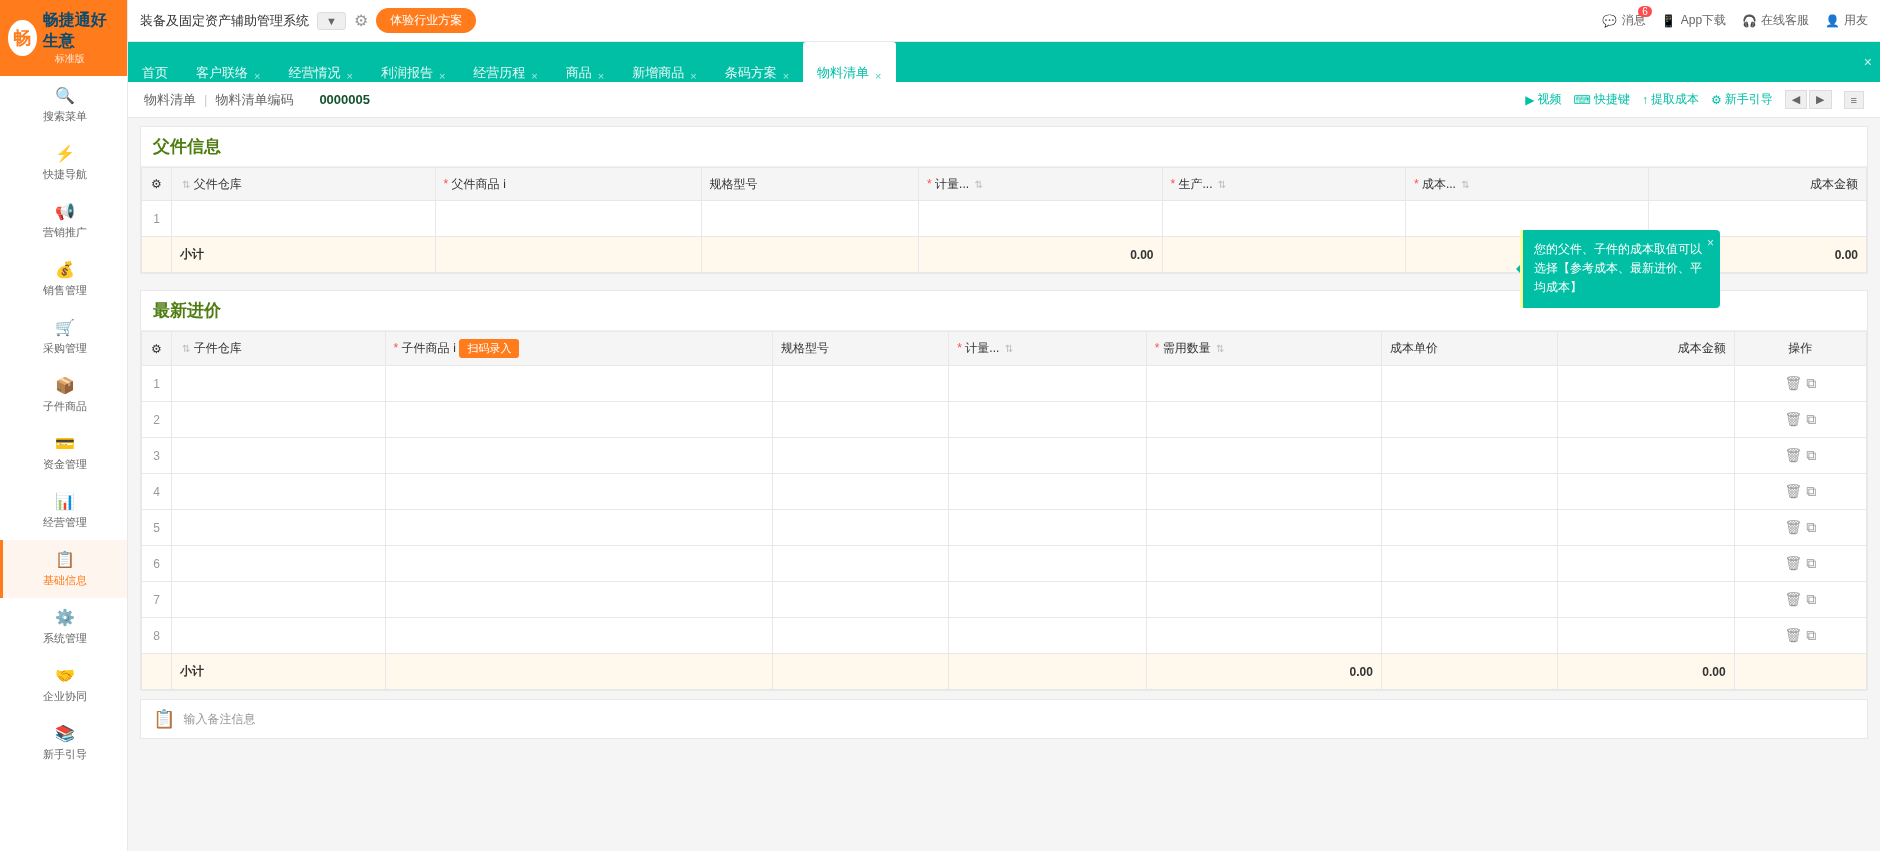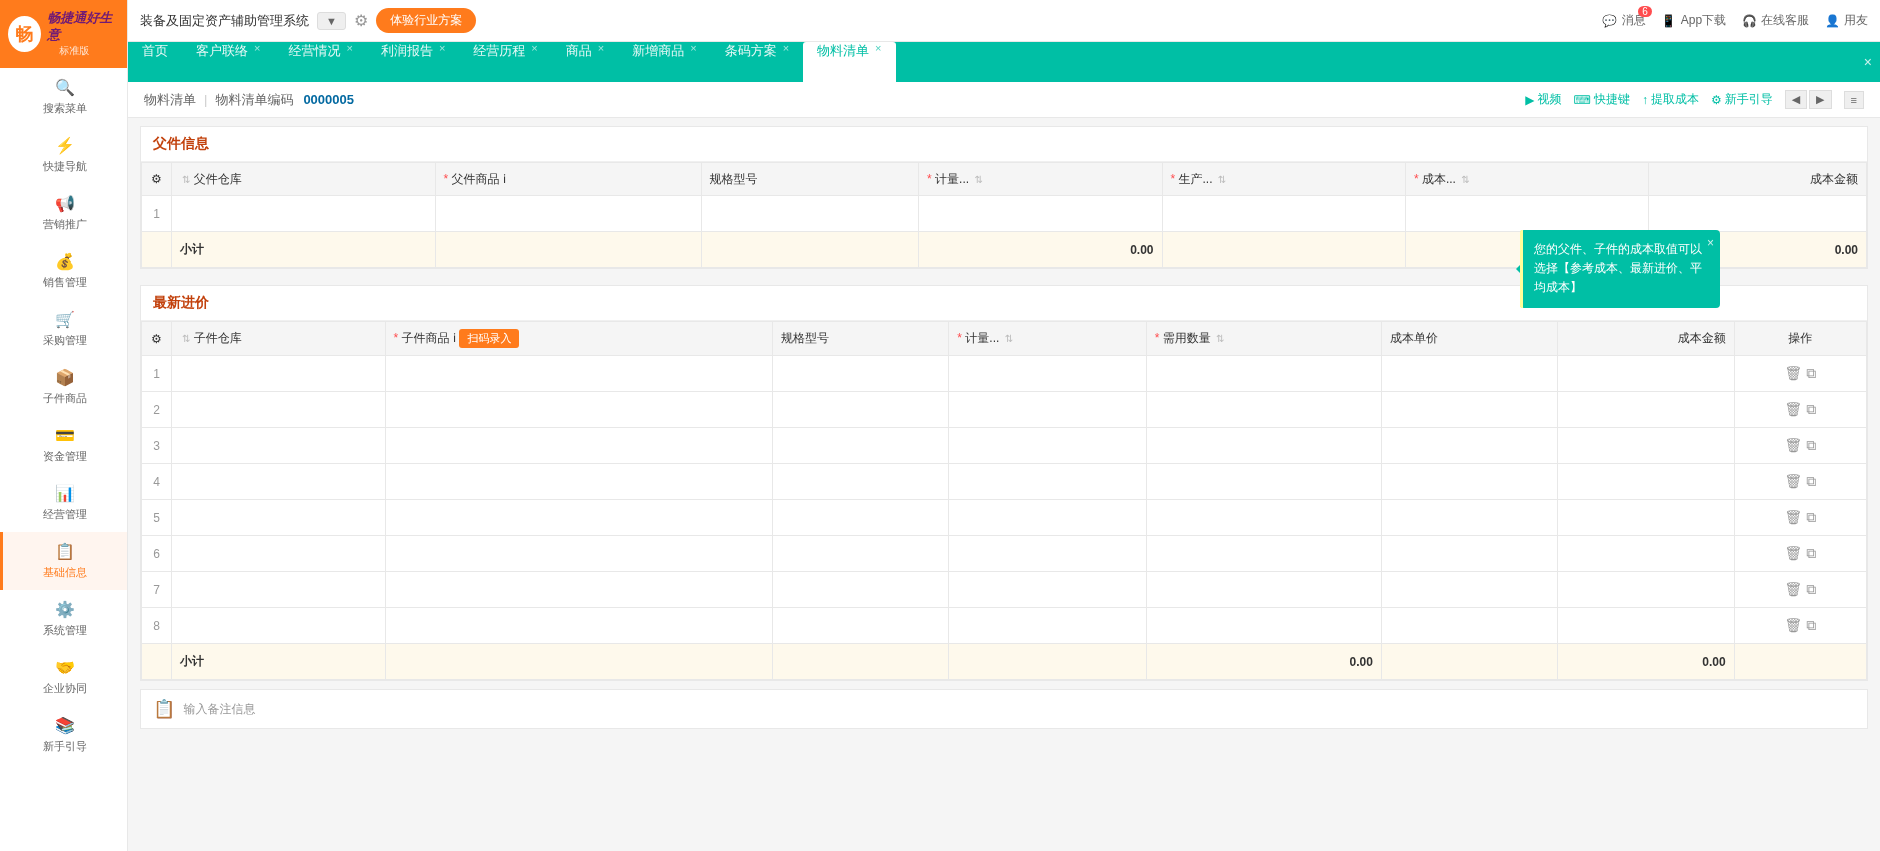--- a/index.html
+++ b/index.html
@@ -2,21 +2,21 @@
 <html><head>
   <meta charset="utf-8">
   <style>
     * { box-sizing: border-box; margin: 0; padding: 0; }
     body { font-family: "Microsoft YaHei", Arial, sans-serif; font-size: 12px; background: #f0f2f5; display: flex; height: 851px; overflow: hidden; }
 
     
     .sidebar { width: 128px; background: #fff; display: flex; flex-direction: column; height: 100%; border-right: 1px solid #e8e8e8; }
     .sidebar-logo { background: #ff7b1c; padding: 10px 8px; display: flex; align-items: center; gap: 6px; }
     .sidebar-logo-icon { width: 36px; height: 36px; background: #fff; border-radius: 50%; display: flex; align-items: center; justify-content: center; font-size: 18px; color: #ff7b1c; font-weight: bold; }
-    .sidebar-logo-text { color: #701a75; font-size: 13px; font-weight: bold; line-height: 1.3; font-style: italic; }
+    .sidebar-logo-text { color: #0c4a6e; font-size: 16px; font-weight: bold; line-height: 1.3; }
     .sidebar-logo-sub { font-size: 10px; color: rgba(255,255,255,0.8); margin-left: 12px; }
     .sidebar-item { display: flex; flex-direction: column; align-items: center; padding: 10px 0; cursor: pointer; color: #666; font-size: 11px; gap: 4px; border-left: 3px solid transparent; }
     .sidebar-item.active { color: #ff7b1c; background: #fff5ef; border-left-color: #ff7b1c; }
     .sidebar-item-icon { font-size: 16px; }
 
     
     .main { flex: 1; display: flex; flex-direction: column; overflow: hidden; }
 
     
     .top-header { background: #fff; height: 42px; display: flex; align-items: center; justify-content: space-between; padding: 0 12px; border-bottom: 1px solid #e8e8e8; }
@@ -24,40 +24,40 @@
     .system-title { font-size: 13px; color: #333; text-align: center; }
     .dropdown-btn { border: 1px solid #ddd; padding: 2px 8px; border-radius: 3px; font-size: 11px; cursor: pointer; color: #666; }
     .settings-icon { font-size: 16px; color: #999; cursor: pointer; }
     .trial-btn { background: #ff7b1c; color: #fff; border: none; padding: 4px 14px; border-radius: 14px; font-size: 12px; cursor: pointer; }
     .top-header-right { display: flex; align-items: center; gap: 16px; font-size: 12px; color: #666; }
     .msg-item { display: flex; align-items: center; gap: 4px; cursor: pointer; position: relative; }
     .badge { background: #ff4d4f; color: #fff; border-radius: 8px; font-size: 10px; padding: 0 4px; position: absolute; top: -6px; right: -6px; }
 
     
     .nav-tabs { background: #00bfa5; display: flex; align-items: center; height: 40px; padding: 0 0; overflow: hidden; }
-    .nav-tab { color: rgba(255,255,255,0.9); padding: 0 14px; height: 40px; display: flex; align-items: flex-start; gap: 4px; cursor: pointer; font-size: 13px; white-space: nowrap; }
+    .nav-tab { color: rgba(255,255,255,0.9); padding: 0 14px; height: 40px; display: flex; align-items: flex-end; gap: 4px; cursor: pointer; font-size: 13px; white-space: nowrap; }
     .nav-tab.active { background: #fff; color: #00bfa5; border-radius: 3px 3px 0 0; }
     .nav-tab-close { font-size: 11px; margin-left: 2px; opacity: 0.7; }
     .nav-close-all { color: rgba(255,255,255,0.8); padding: 0 8px; cursor: pointer; font-size: 14px; margin-left: auto; }
 
     
     .content { flex: 1; overflow: auto; background: #f5f5f5; display: flex; flex-direction: column; }
 
     
     .page-header { background: #fff; padding: 8px 16px; display: flex; align-items: center; justify-content: space-between; border-bottom: 1px solid #e8e8e8; }
     .page-breadcrumb { display: flex; align-items: center; gap: 8px; font-size: 13px; color: #666; }
     .breadcrumb-sep { color: #ccc; }
     .page-actions { display: flex; align-items: center; gap: 12px; font-size: 12px; color: #00bfa5; }
     .page-action-item { display: flex; align-items: center; gap: 3px; cursor: pointer; }
     .page-nav-btns { display: flex; gap: 2px; }
     .page-nav-btn { border: 1px solid #ddd; padding: 2px 6px; cursor: pointer; color: #666; font-size: 11px; }
 
     
     .section { background: #fff; margin: 8px 12px; border: 1px solid #e8e8e8; }
-    .section-title { padding: 8px 12px; font-size: 14px; font-weight: bold; color: #c2410c; border-bottom: 1px solid #f0f0f0; }
+    .section-title { padding: 8px 12px; font-size: 17px; font-weight: bold; color: #4d7c0f; border-bottom: 1px solid #f0f0f0; }
 
     
     .data-table { width: 100%; border-collapse: collapse; font-size: 12px; }
     .data-table th { background: #f5f5f5; border: 1px solid #e8e8e8; padding: 7px 8px; text-align: left; color: #333; font-weight: normal; white-space: nowrap; position: relative; }
     .data-table th .required { color: #ff4d4f; }
     .data-table td { border: 1px solid #e8e8e8; padding: 6px 8px; color: #333; height: 36px; }
     .data-table tr.subtotal td { background: #fef9ec; font-weight: bold; }
     .data-table .settings-cell { text-align: center; width: 30px; }
     .data-table .row-num { color: #999; text-align: center; }
 
@@ -209,21 +209,21 @@
     <div class="nav-close-all">×</div>
   </div>
 
   <div class="content" style="position:relative;">
 
     <div class="page-header">
       <div class="page-breadcrumb">
         <span>物料清单</span>
         <span class="breadcrumb-sep">|</span>
         <span>物料清单编码</span>
-        <span style="font-weight:bold;color:#0369a1;margin-left:2px;">0000005</span>
+        <span style="font-weight:bold;color:#14532d;margin-left:18px;">0000005</span>
       </div>
       <div class="page-actions">
         <div class="page-action-item">
           <span>▶</span>
           <span>视频</span>
         </div>
         <div class="page-action-item">
           <span>⌨</span>
           <span>快捷键</span>
         </div>

